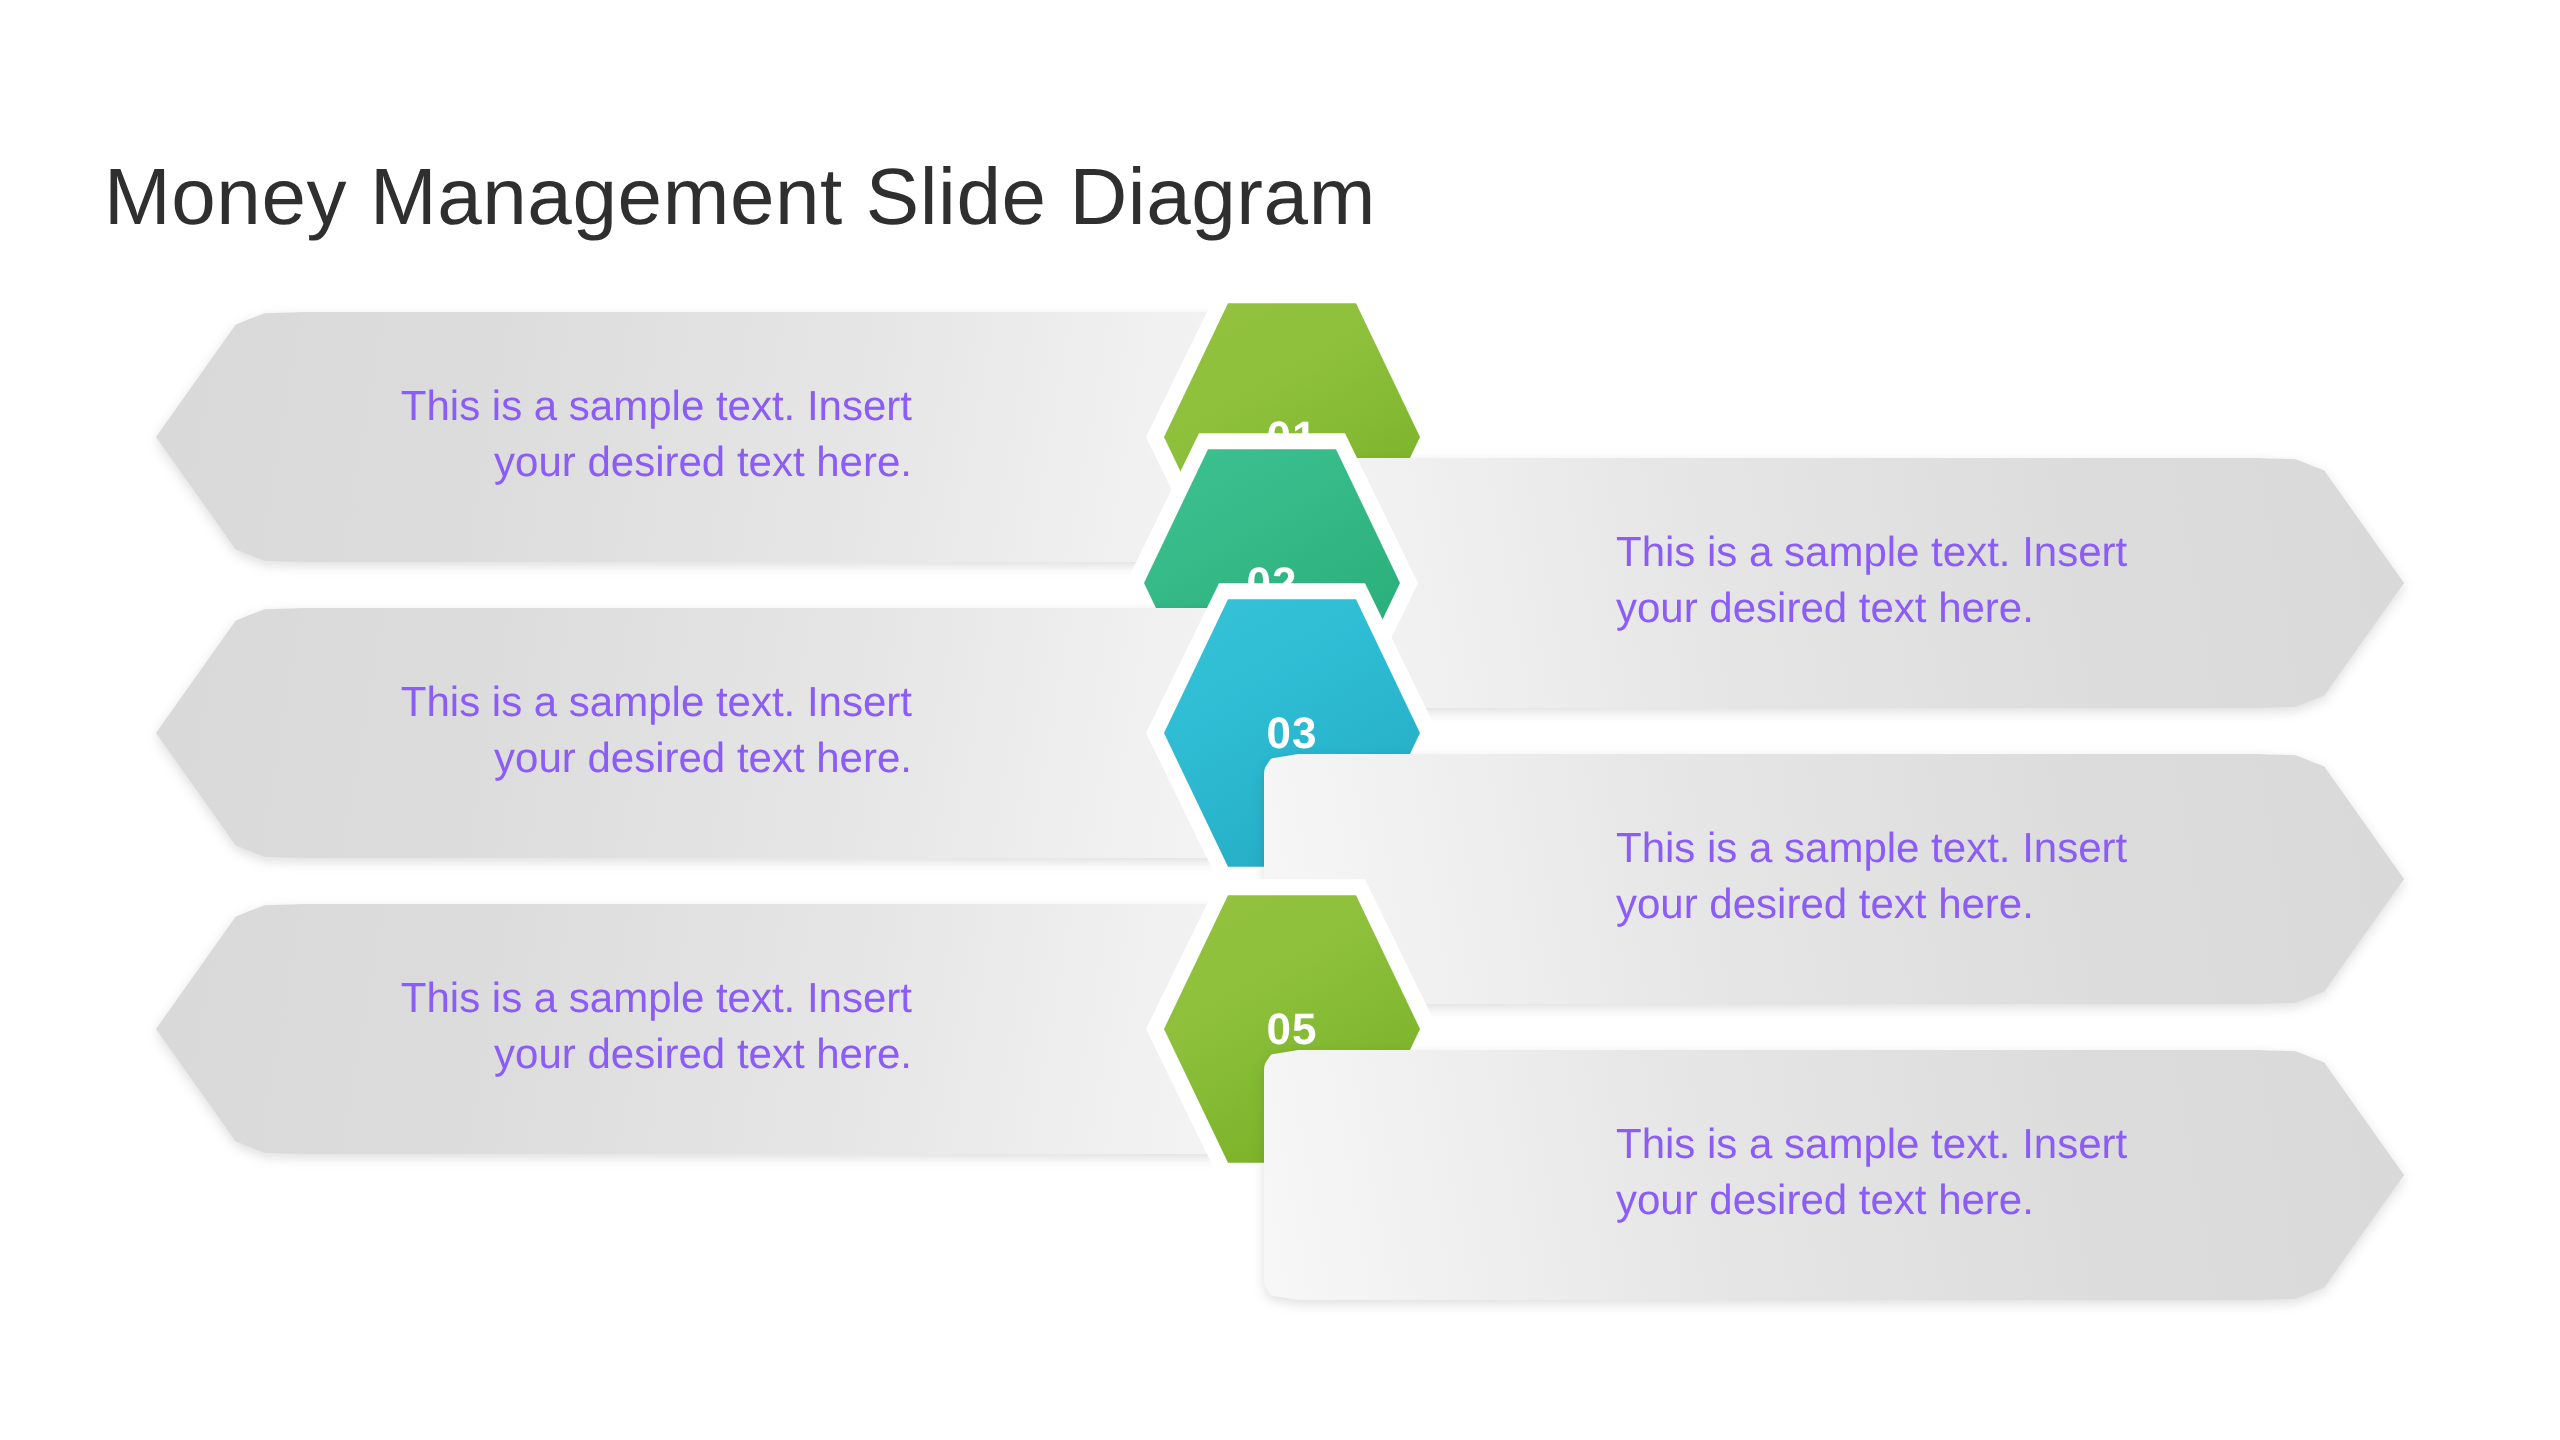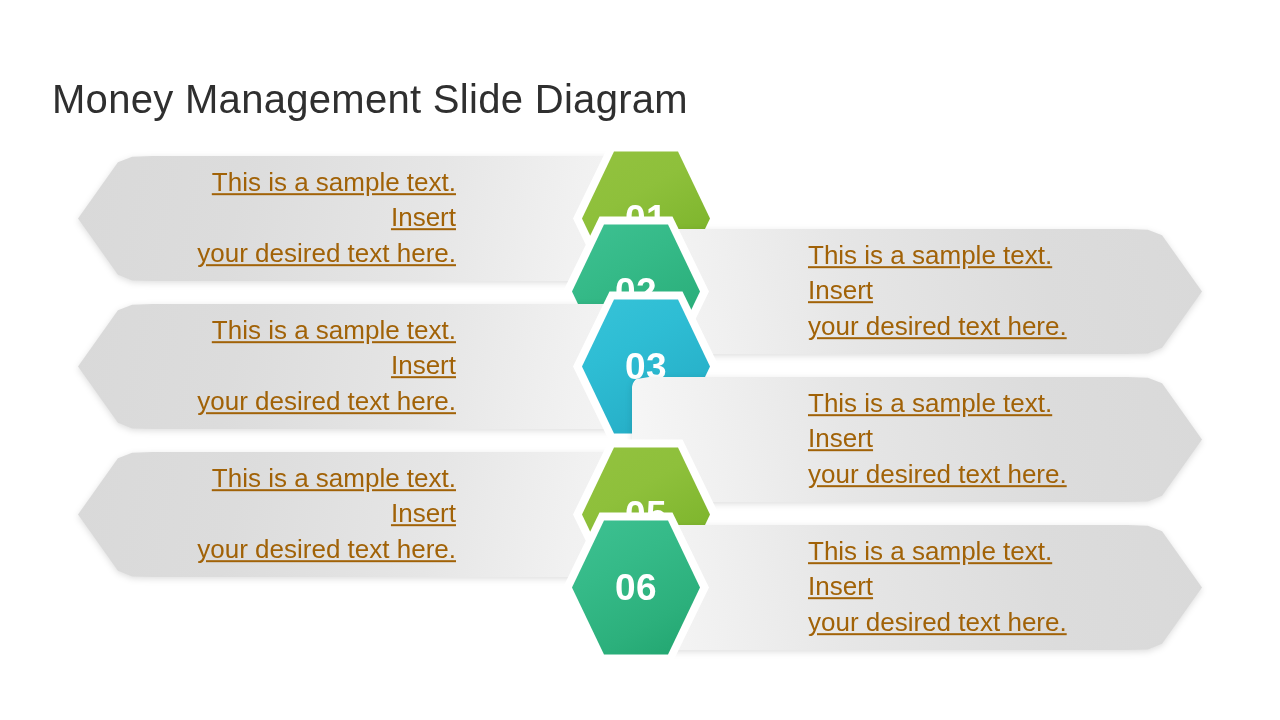--- a/index.html
+++ b/index.html
@@ -99,25 +99,24 @@
        93% 95%
     );
     border-radius:10px;
   }
 
   
   .banner-text {
     position:absolute;
     top:50%;
     transform:translateY(-50%);
-    font-size:26px;
+    font-size:21px;
     line-height:1.38;
-    color:#a16207;
+    color:#8b5cf6;
     white-space:pre-line;
-    text-decoration:underline;
   }
   .row.left  .banner-text {
     right:192px;
     width:300px;
     text-align:right;
   }
   .row.right .banner-text {
     left:176px;
     width:300px;
     text-align:left;
@@ -148,21 +147,21 @@
     inset:0;
     clip-path:polygon(25% 1.5%, 75% 1.5%, 100% 50%, 75% 98.5%, 25% 98.5%, 0% 50%);
     border-radius:14px;
     display:flex;
     align-items:center;
     justify-content:center;
     filter:drop-shadow(0 2px 3px rgba(0,0,0,0.18));
   }
 
   .hex-num {
-    font-size:37px;
+    font-size:22px;
     font-weight:bold;
     color:#ffffff;
     letter-spacing:0.5px;
     line-height:1;
     user-select:none;
   }
 
   
   .c-green  { background:linear-gradient(150deg,#93c23f 0%, #8ec03b 35%, #7fb62e 70%, #74ac24 100%); }
   .c-emerald{ background:linear-gradient(150deg,#3ec192 0%, #35ba88 35%, #2cb07c 70%, #20a46e 100%); }
@@ -239,21 +238,15 @@
       </div>
     </div>
   </div>
 
   <div class="row right r6">
     <div class="banner">
       <div class="banner-inner"></div>
     </div>
     <div class="banner-text">This is a sample text. Insert
 your desired text here.</div>
-    <div class="hex-wrap">
-      <div class="hex-halo"></div>
-      <div class="hex c-emerald">
-        <span class="hex-num">06</span>
-      </div>
-    </div>
   </div>
 
 </div>
 
 </body></html>

